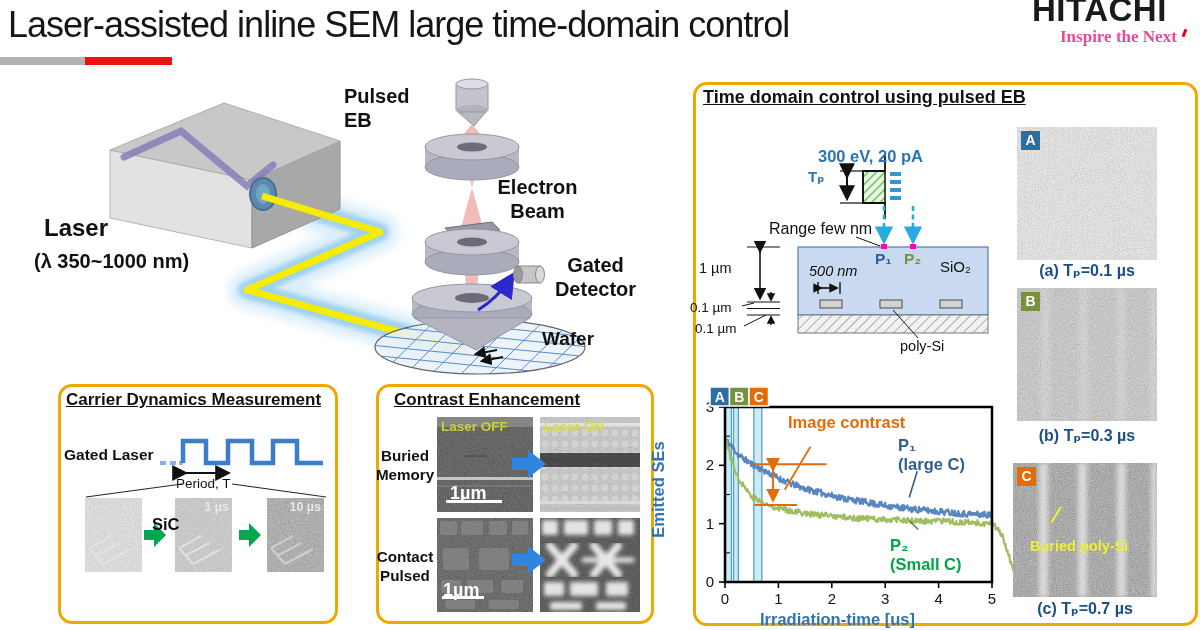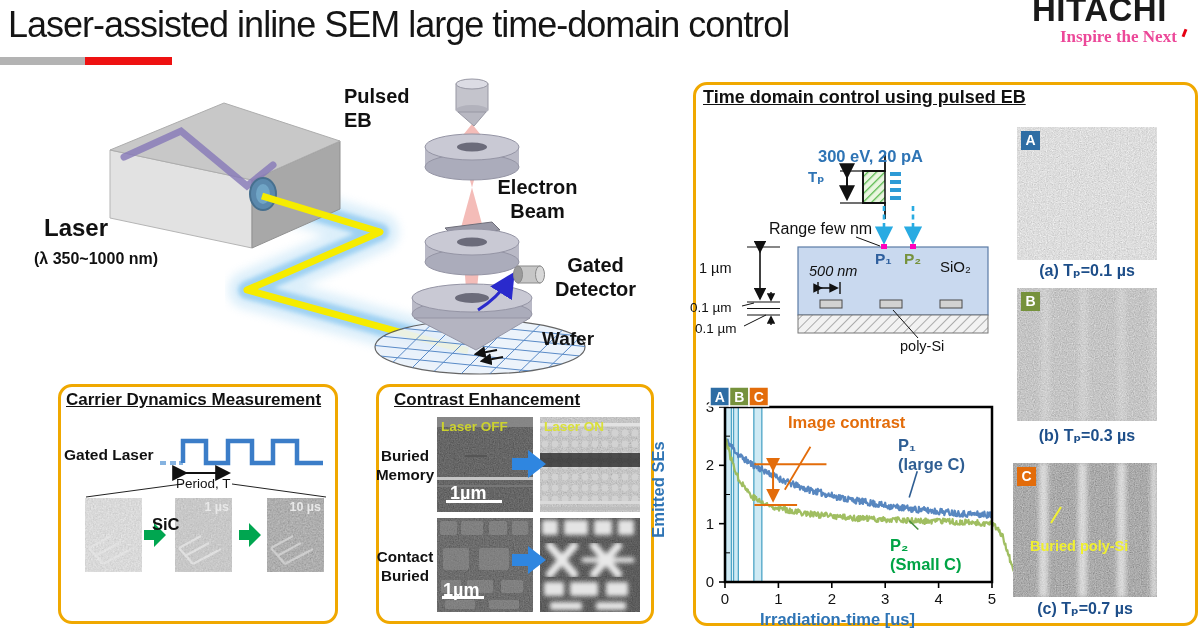--- a/index.html
+++ b/index.html
@@ -21,21 +21,21 @@
   .box-title{font-weight:bold;text-decoration:underline;color:#111;}
   #carrier-title{left:66px;top:390px;font-size:17px;}
   #contrast-title{left:394px;top:390px;font-size:17px;}
   #time-title{left:703px;top:87px;font-size:18px;}
   .lbl-big{font-size:20px;font-weight:bold;line-height:1.2;}
   #lbl-pulsed{left:344px;top:84px;}
   #lbl-ebeam{left:480px;top:175px;width:115px;}
   #lbl-detector{left:538px;top:253px;width:115px;}
   #lbl-wafer{left:542px;top:328px;font-size:19px;font-weight:600;}
   #lbl-laser{left:44px;top:214px;font-size:24px;font-weight:bold;}
-  #lbl-lambda{left:34px;top:250px;font-size:16px;font-weight:600;}
+  #lbl-lambda{left:34px;top:250px;font-size:20px;font-weight:600;}
   #lbl-gatedlaser{left:64px;top:446px;font-size:15.5px;font-weight:600;}
   #lbl-period{left:176px;top:476px;width:60px;font-size:13.5px;text-align:left;}
   #lbl-sic{left:152px;top:515px;font-size:16.5px;font-weight:600;}
   .imglabel{font-size:12.5px;color:#e8e8e8;text-align:right;font-weight:600;}
   .rowlabel{font-size:15.2px;font-weight:bold;line-height:1.25;text-align:center;}
   .laserlbl{font-size:13.5px;font-weight:bold;color:#ccd22e;}
   .scalelbl{font-size:18px;color:#fff;font-weight:600;}
   .scalebar{background:#fff;height:2.5px;}
   .tblue{color:#2e74b5;}
   #lbl-beamcond{left:818px;top:135px;font-size:16.5px;font-weight:600;margin-top:12px;}
@@ -325,21 +325,21 @@
 <svg class="abs" style="left:239px;top:523px" width="22" height="24">
   <path d="M0,7 H10 V0 L22,12 L10,24 V17 H0 Z" fill="#00a650"></path>
 </svg>
 <div id="lbl-sic" class="abs">SiC</div>
 
 <div id="box-contrast" class="abs panel"></div>
 <div id="contrast-title" class="abs box-title">Contrast Enhancement</div>
 <div class="abs rowlabel pre" style="left:375px;top:446px;width:60px">Buried
 Memory</div>
 <div class="abs rowlabel pre" style="left:375px;top:547px;width:60px">Contact
-Buried</div>
+Pulsed</div>
 
 <svg class="abs" style="left:437px;top:417px" width="96" height="95">
   <rect width="96" height="95" fill="#000"></rect>
   <rect width="96" height="95" filter="url(#nzDark)" opacity="0.9"></rect>
   <rect x="0" y="0" width="96" height="10" fill="#8c8c8c" opacity="0.85"></rect>
   <rect x="0" y="60" width="96" height="3" fill="#cfcfcf" opacity="0.9"></rect>
   <rect x="0" y="68" width="96" height="2" fill="#7c7c7c" opacity="0.8"></rect>
   <rect x="28" y="38" width="22" height="2" fill="#555"></rect>
 </svg>
 

